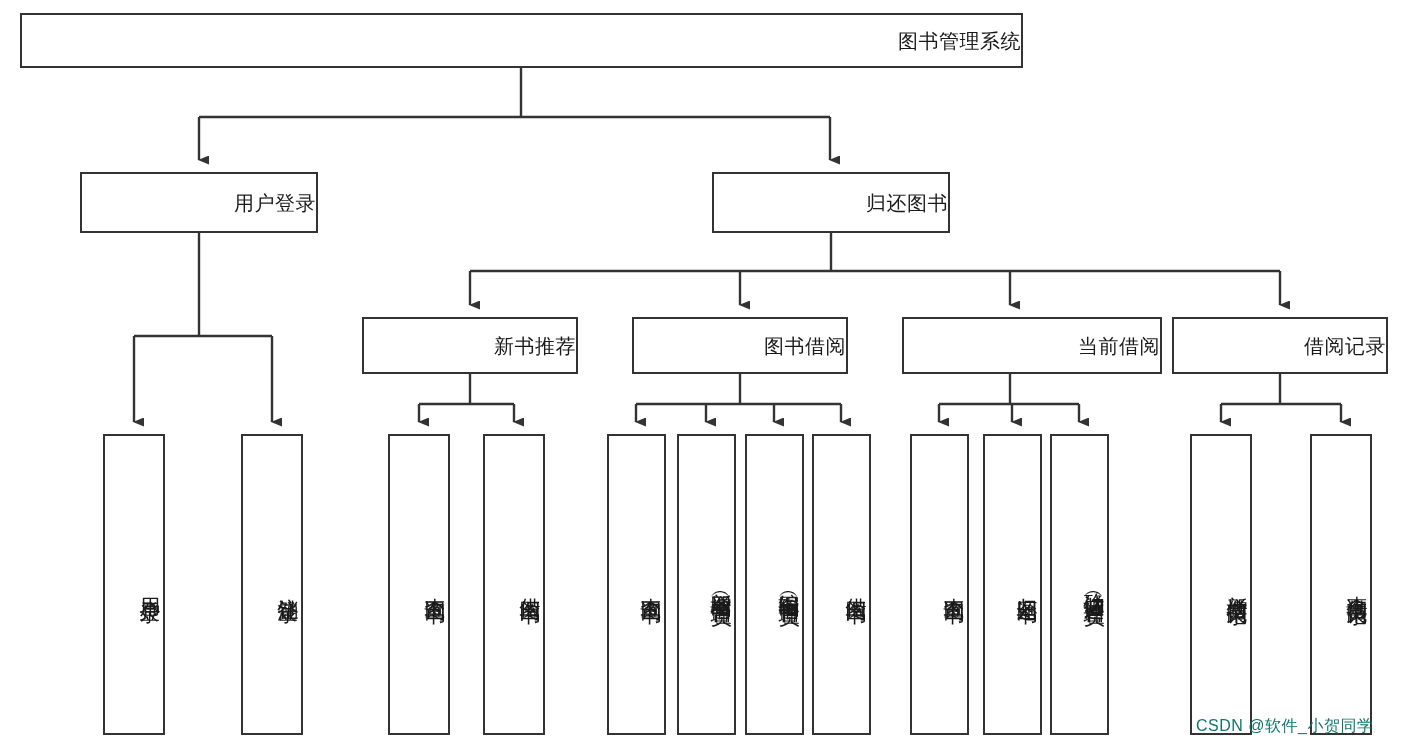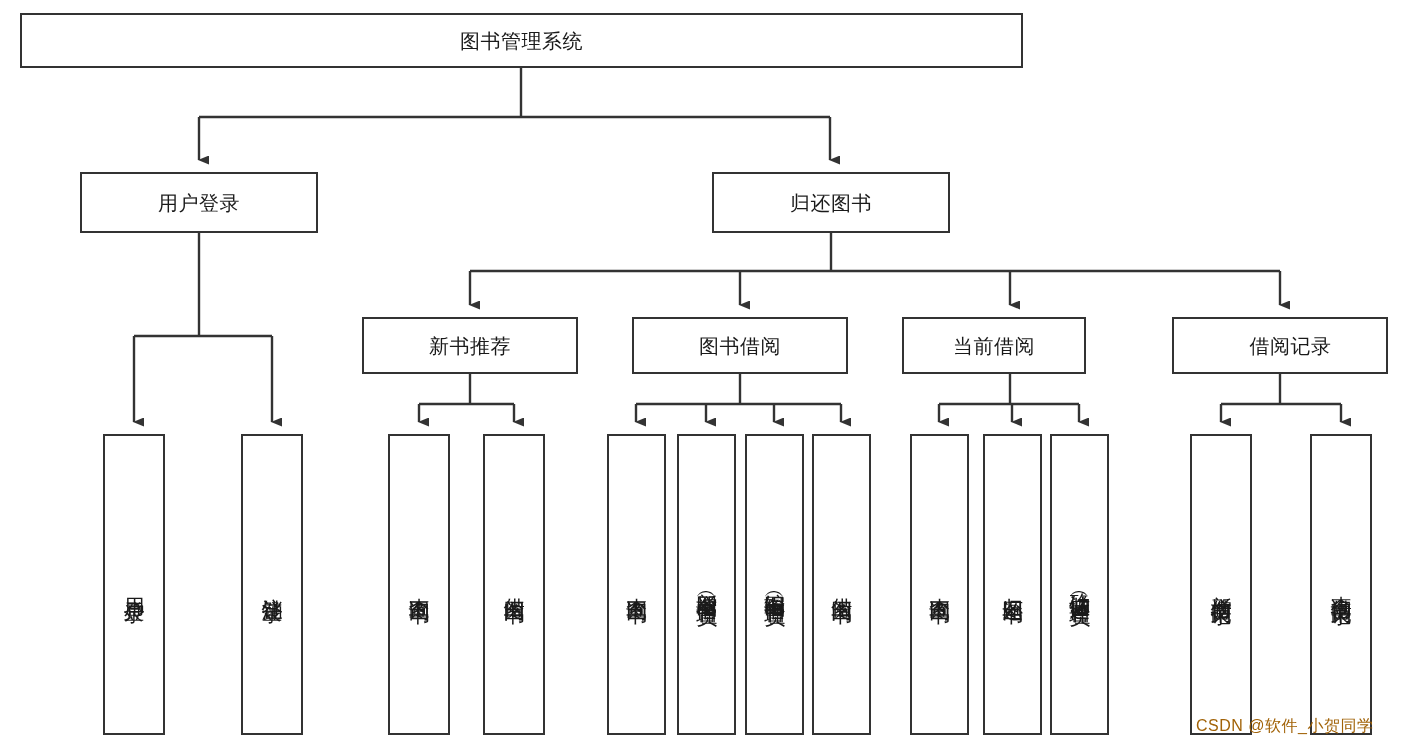--- a/index.html
+++ b/index.html
@@ -26,21 +26,21 @@
     width: 1405px;
     height: 747px;
   }
   .node-box {
     position: absolute;
     box-sizing: border-box;
     background: #ffffff;
     border: 2px solid #333333;
     display: flex;
     align-items: center;
-    justify-content: center;
+    justify-content: flex-end;
     color: #1a1a1a;
   }
   .node-label-h {
     font-size: 20px;
     line-height: 1.2;
     white-space: nowrap;
     letter-spacing: 0.5px;
   }
   .node-label-v {
     writing-mode: vertical-rl;
@@ -136,21 +136,21 @@
   <div class="node-box" style="left: 712px; top: 172px; width: 238px; height: 61px; border-color: rgb(51, 51, 51); background: rgb(255, 255, 255);">
     <span class="node-label-h">归还图书</span>
   </div>
 
   <div class="node-box" style="left: 362px; top: 317px; width: 216px; height: 57px; border-color: rgb(51, 51, 51); background: rgb(255, 255, 255);">
     <span class="node-label-h">新书推荐</span>
   </div>
   <div class="node-box" style="left: 632px; top: 317px; width: 216px; height: 57px; border-color: rgb(51, 51, 51); background: rgb(255, 255, 255);">
     <span class="node-label-h">图书借阅</span>
   </div>
-  <div class="node-box" style="left: 902px; top: 317px; width: 184px; height: 57px; border-color: rgb(51, 51, 51); background: rgb(255, 255, 255);">
+  <div class="node-box" style="left: 902px; top: 317px; width: 260px; height: 57px; border-color: rgb(51, 51, 51); background: rgb(255, 255, 255);">
     <span class="node-label-h">当前借阅</span>
   </div>
   <div class="node-box" style="left: 1172px; top: 317px; width: 216px; height: 57px; border-color: rgb(51, 51, 51); background: rgb(255, 255, 255); padding-left: 21px;">
     <span class="node-label-h">借阅记录</span>
   </div>
 
   <div class="node-box" style="left: 103px; top: 434px; width: 62px; height: 301px; border-color: rgb(51, 51, 51); background: rgb(255, 255, 255);">
     <span class="node-label-v">用户登录</span>
   </div>
   <div class="node-box" style="left: 241px; top: 434px; width: 62px; height: 301px; border-color: rgb(51, 51, 51); background: rgb(255, 255, 255);">
@@ -183,14 +183,14 @@
   <div class="node-box" style="left: 1050px; top: 434px; width: 59px; height: 301px; border-color: rgb(51, 51, 51); background: rgb(255, 255, 255);">
     <span class="node-label-v">确认归还（管理员）</span>
   </div>
   <div class="node-box" style="left: 1190px; top: 434px; width: 62px; height: 301px; border-color: rgb(51, 51, 51); background: rgb(255, 255, 255);">
     <span class="node-label-v">新增借阅记录</span>
   </div>
   <div class="node-box" style="left: 1310px; top: 434px; width: 62px; height: 301px; border-color: rgb(51, 51, 51); background: rgb(255, 255, 255);">
     <span class="node-label-v">查询借阅记录</span>
   </div>
 
-  <div class="watermark" style="left: 1196px; top: 716px; color: #a16207;">CSDN @软件_小贺同学</div>
+  <div class="watermark" style="left: 1196px; top: 716px; color: #0f766e;">CSDN @软件_小贺同学</div>
 </div>
 
 </body></html>

